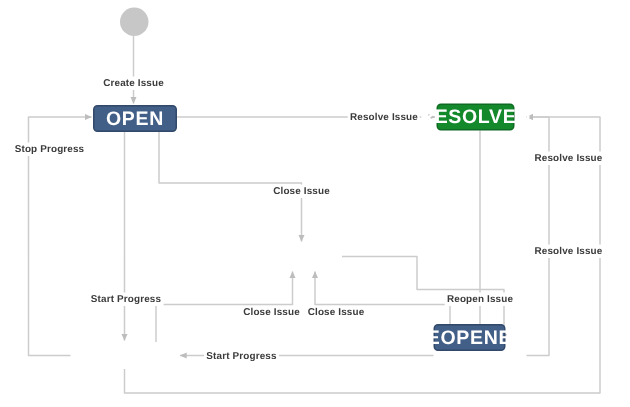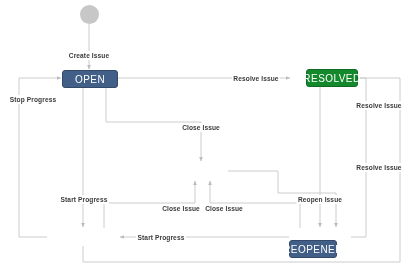--- a/index.html
+++ b/index.html
@@ -19,25 +19,24 @@
     position: absolute;
     left: 0;
     top: 0;
     width: 420px;
     height: 271px;
   }
   .node {
     position: absolute;
     box-sizing: border-box;
     display: flex;
-    align-items: center;
     justify-content: center;
     border-radius: 3px;
-    font-size: 10px;
-    font-weight: normal;
+    font-size: 13px;
+    font-weight: bold;
     letter-spacing: 0.45px;
     white-space: nowrap;
   }
   .node.blue {
     background: #415f87;
     border: 1px solid #32496a;
     color: #ffffff;
   }
   .node.green {
     background: #14892c;
@@ -105,27 +104,27 @@
 
     </g>
   </svg>
 
   <div class="start-circle" style="left:79.5px; top:4.5px; width:19px; height:19px;"></div>
 
   <div class="node blue" style="left:62px; top:70px; width:56px; height:18px;">
     <span>OPEN</span>
   </div>
 
-  <div class="node green" style="left:306px; top:69px; width:52px; height:18px;">
+  <div class="node green" style="left:291px; top:69px; width:52px; height:18px;">
     <span>RESOLVED</span>
   </div>
 
 
 
-  <div class="node blue" style="left:289px; top:240px; width:48px; height:18px;">
+  <div class="node blue" style="left:289px; top:216px; width:48px; height:18px;">
     <span>REOPENED</span>
   </div>
 
   <div class="edge-label" style="left:89px; top:51px; transform:translateX(-50%);">Create Issue</div>
 
   <div class="edge-label" style="left:256px; top:73.5px; transform:translateX(-50%);">Resolve Issue</div>
 
   <div class="edge-label" style="left:33px; top:94.5px; transform:translateX(-50%);">Stop Progress</div>
 
   <div class="edge-label" style="left:379px; top:100.5px; transform:translateX(-50%);">Resolve Issue</div>

